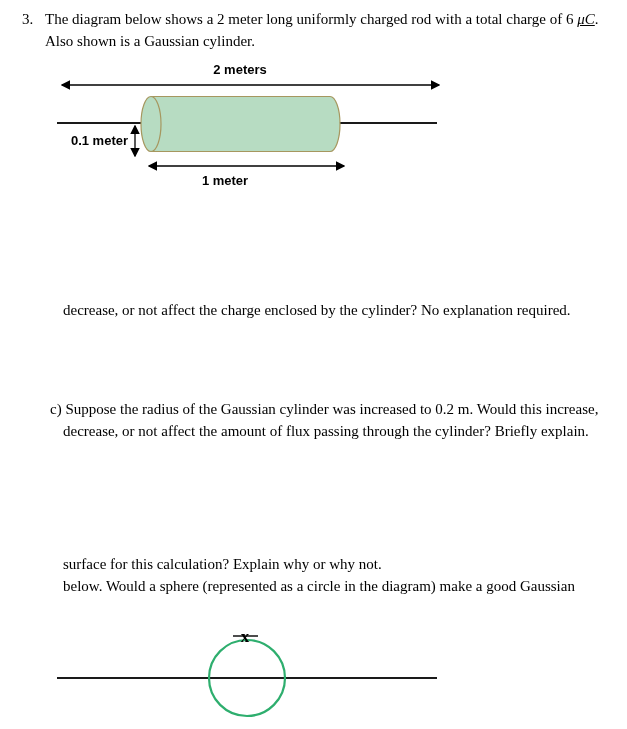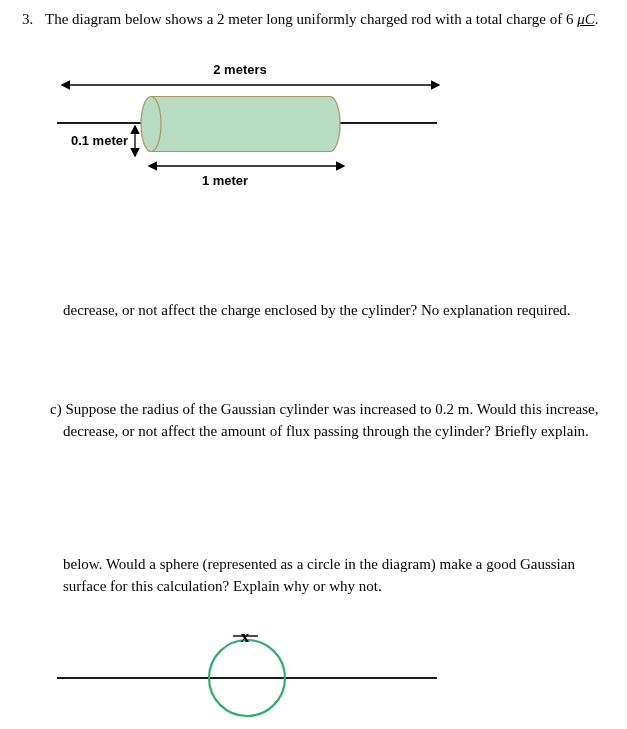--- a/index.html
+++ b/index.html
@@ -44,20 +44,21 @@
 <body>
 
 <div class="page">
 
   <div class="abs pnum">3.</div>
   <div class="abs intro-text">
     <span>The diagram below shows a 2 meter long uniformly charged rod with a total charge of</span>
     <span>6</span>
     <span class="mathit">μC</span><span>.</span>
     <br>
+    <span>Also shown is a Gaussian cylinder.</span>
   </div>
 
   <svg class="diag" style="top:55px" width="627" height="140" viewBox="0 0 627 140">
     <defs>
       <marker id="arr" viewBox="0 0 10 10" refX="8.5" refY="5" markerWidth="7.5" markerHeight="7.5" orient="auto-start-reverse">
         <path d="M0,0 L10,5 L0,10 Z" fill="#000"></path>
       </marker>
     </defs>
 
     <text class="lbl" x="240" y="19" text-anchor="middle">2 meters</text>
@@ -85,22 +86,22 @@
   <div class="abs q" style="left:50px; top:299px">
     <div class="cont">decrease, or not affect the charge enclosed by the cylinder? No explanation required.</div>
   </div>
 
   <div class="abs q" style="left:50px; top:398px">
     <div>c) Suppose the radius of the Gaussian cylinder was increased to 0.2 m. Would this increase,</div>
     <div class="cont">decrease, or not affect the amount of flux passing through the cylinder? Briefly explain.</div>
   </div>
 
   <div class="abs q" style="left:50px; top:553px">
+    <div class="cont">surface for this calculation? Explain why or why not.</div>
     <div class="cont">below. Would a sphere (represented as a circle in the diagram) make a good Gaussian</div>
-    <div class="cont">surface for this calculation? Explain why or why not.</div>
   </div>
 
   <svg class="diag" style="top:620px" width="627" height="109" viewBox="0 0 627 109">
     <line class="rod" x1="57" y1="58" x2="437" y2="58"></line>
     <circle class="gauss-circle" cx="247" cy="58" r="38"></circle>
     <g>
       <text class="xmark" x="245" y="22" text-anchor="middle">x</text>
       <line class="thinline" x1="233" y1="16" x2="258" y2="16"></line>
     </g>
   </svg>

